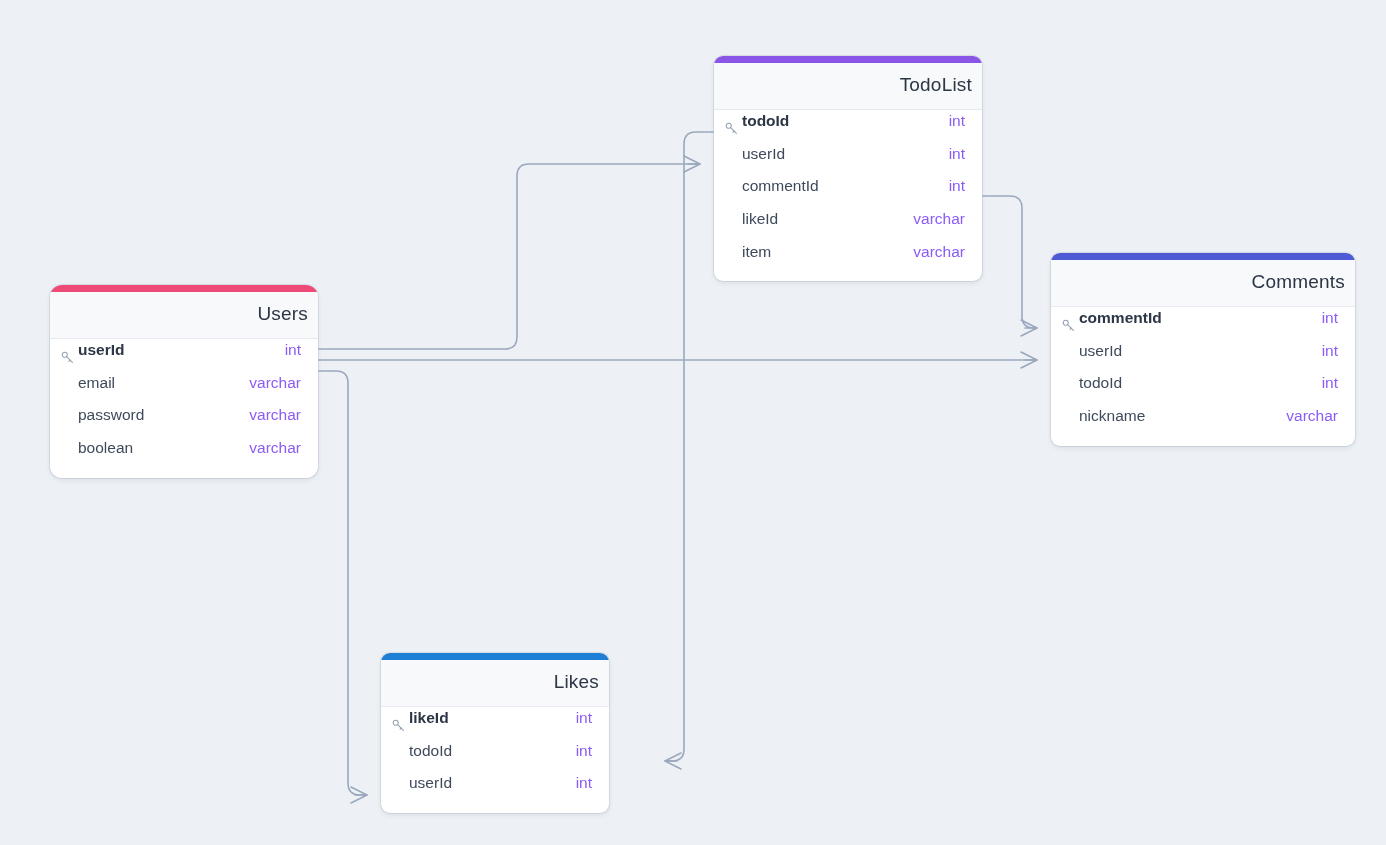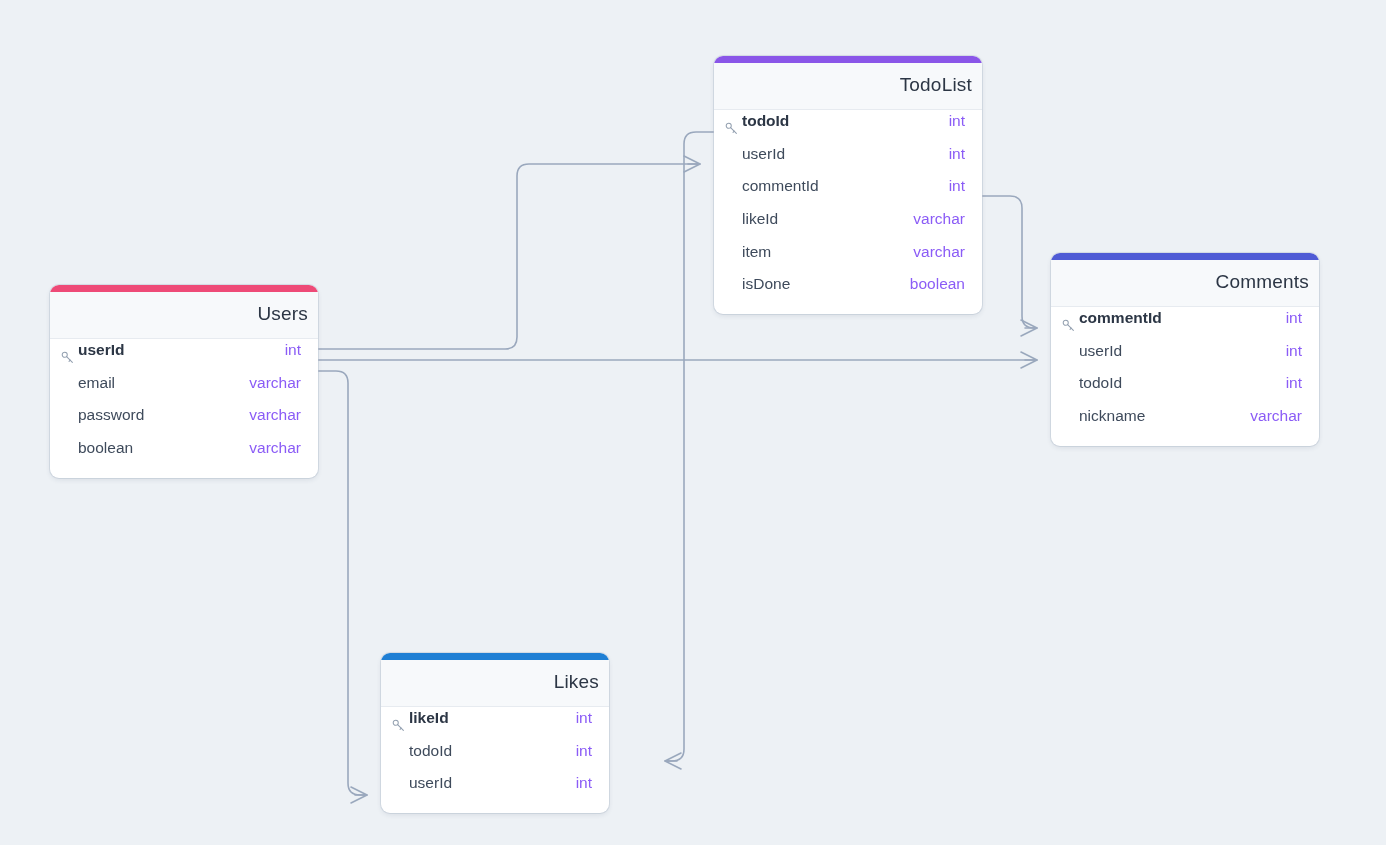--- a/index.html
+++ b/index.html
@@ -113,21 +113,21 @@
 
       <g>
         <path d="M714 132 L 696 132 Q 684 132 684 144 L 684 749 Q 684 761 672 761 L 665 761"></path>
         <path d="M665 761 L 681 753 M 665 761 L 681 769 M 665 761 L 677 761"></path>
       </g>
 
     </g>
   </svg>
 
   <div id="entity-layer">
-      <div class="entity" style="left: 50px; top: 285px; width: 268px;">
+      <div class="entity" style="left: 50px; top: 285px; width: 268px; border-radius: 12px;">
         <div class="accent" style="background: rgb(238, 74, 119);"></div>
         <div class="entity-header">Users</div>
         <div class="fields">
           <div class="field-row pk">
             <span class="key-slot">
               <svg class="key-icon" width="13" height="13" viewBox="0 0 16 16">
                 <g fill="none" stroke="#93a0b0" stroke-width="1.3" stroke-linecap="round">
                   <circle cx="4.6" cy="4.6" r="3.1"></circle>
                   <path d="M6.9 6.9 L 14 14"></path>
                   <path d="M11.3 11.3 L 9.9 12.7"></path>
@@ -184,28 +184,23 @@
           <div class="field-row">
             <span class="key-slot"></span>
             <span class="field-name">likeId</span>
             <span class="field-type">varchar</span>
           </div>
           <div class="field-row">
             <span class="key-slot"></span>
             <span class="field-name">item</span>
             <span class="field-type">varchar</span>
           </div>
-          <div class="field-row">
-            <span class="key-slot"></span>
-            <span class="field-name">isDone</span>
-            <span class="field-type">boolean</span>
-          </div>
-        </div>
-      </div>
-      <div class="entity" style="left: 1051px; top: 253px; width: 268px;">
+        </div>
+      </div>
+      <div class="entity" style="left: 1051px; top: 253px; width: 304px;">
         <div class="accent" style="background: rgb(79, 91, 213);"></div>
         <div class="entity-header">Comments</div>
         <div class="fields">
           <div class="field-row pk">
             <span class="key-slot">
               <svg class="key-icon" width="13" height="13" viewBox="0 0 16 16">
                 <g fill="none" stroke="#93a0b0" stroke-width="1.3" stroke-linecap="round">
                   <circle cx="4.6" cy="4.6" r="3.1"></circle>
                   <path d="M6.9 6.9 L 14 14"></path>
                   <path d="M11.3 11.3 L 9.9 12.7"></path>

